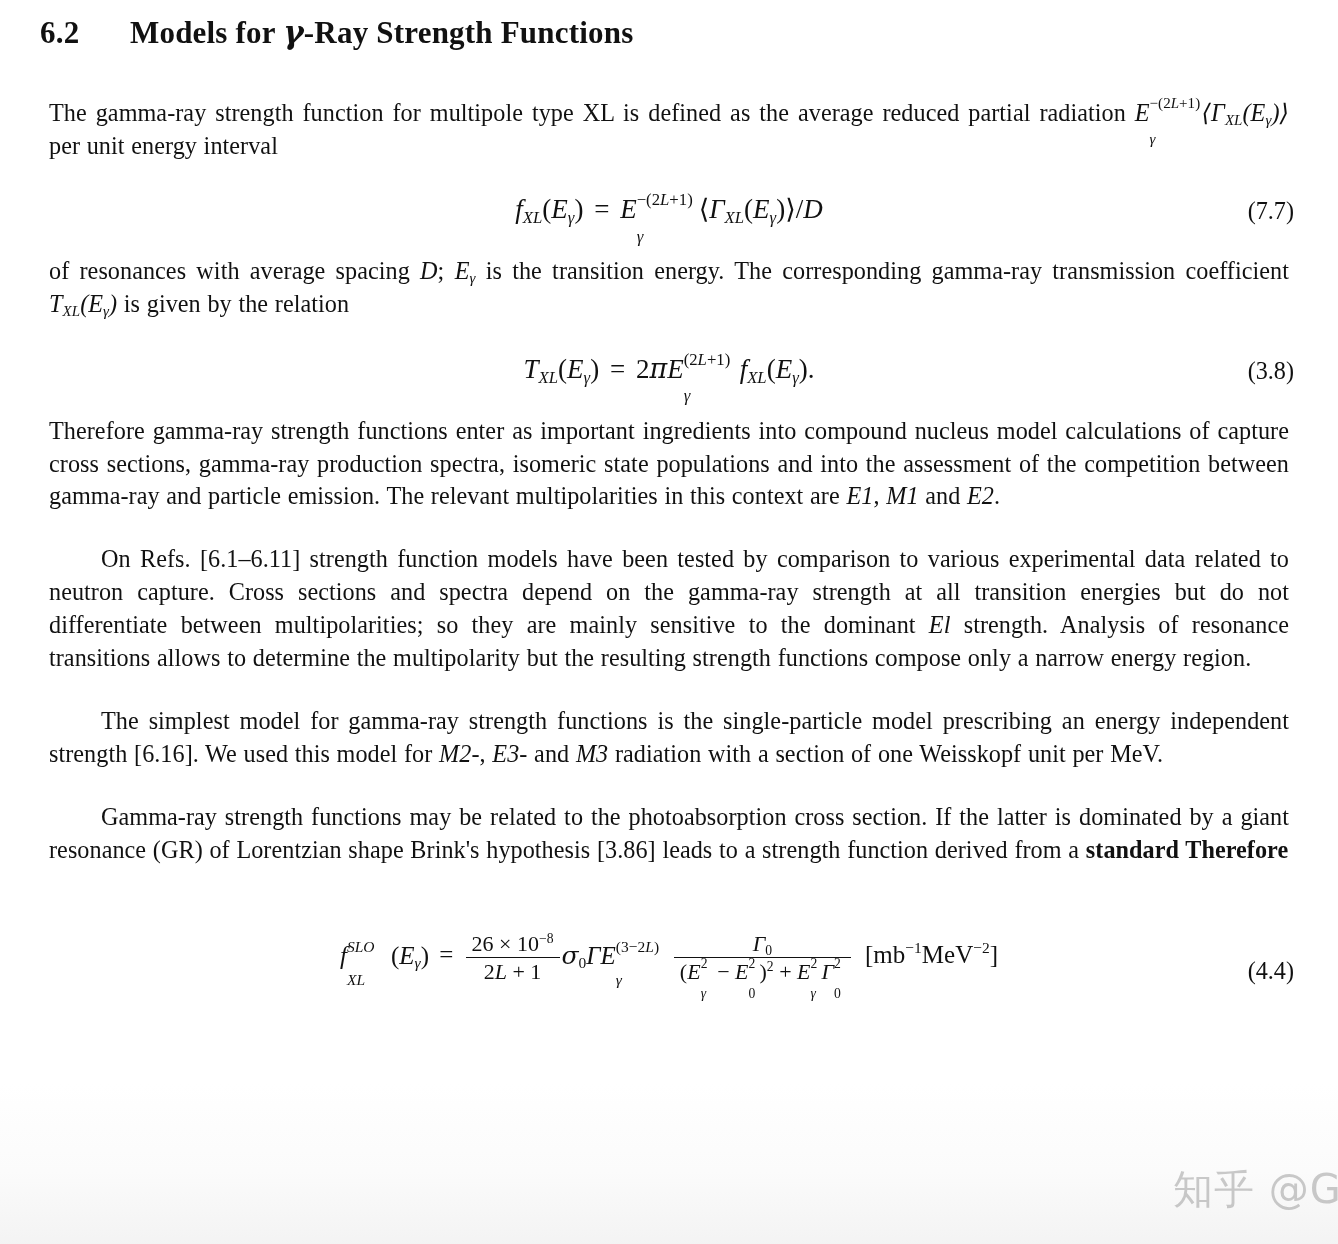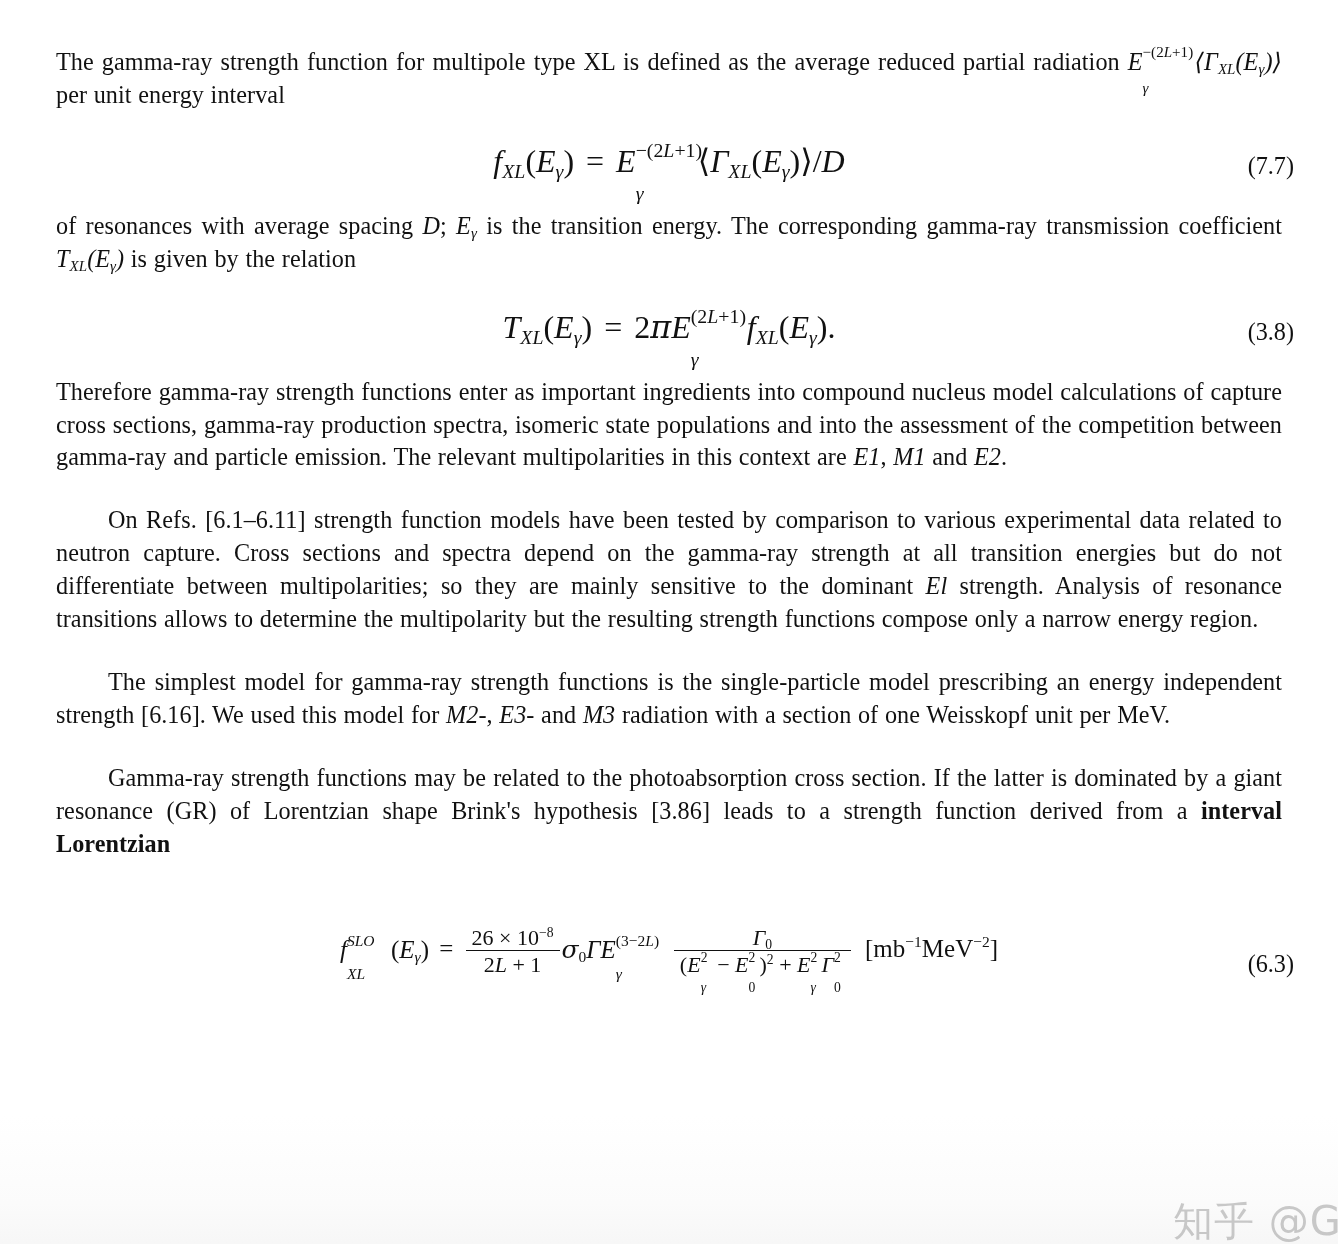--- a/index.html
+++ b/index.html
@@ -39,21 +39,21 @@
     flex: 0 0 auto;
   }
   .section-title { flex: 1 1 auto; }
 
   
   p.body {
     font-size: 24.2px;
     line-height: 1.36;
     text-align: justify;
     text-justify: inter-word;
-    margin: 16px;
+    margin: 9px;
     letter-spacing: .05px;
     word-spacing: .6px;
   }
   p.first { margin-top: 46px; }
   p.gap   { margin-top: 30px; }
   p.indent { text-indent: 52px; }
 
   
   .mi { font-family: "Liberation Serif","DejaVu Serif",serif; font-style: italic; }
   .mup { font-style: normal; }
@@ -86,21 +86,21 @@
   }
 
   
   .eqrow {
     position: relative;
     display: block;
     width: 100%;
   }
   .eqbody {
     text-align: center;
-    font-size: 32px;
+    font-size: 27px;
     font-family: "Liberation Serif","DejaVu Serif",serif;
     font-style: italic;
     white-space: nowrap;
   }
   .eqnum {
     position: absolute;
     right: 4px;
     bottom: 0;
     font-size: 24.2px;
     font-style: normal;
@@ -139,20 +139,24 @@
     pointer-events: none;
     user-select: none;
   }
   .watermark .zh { font-family: "DejaVu Sans", sans-serif; }
 </style>
 </head>
 <body>
 
 <div class="page">
 
+  <h1 class="section-heading">
+    <span class="section-number">6.2</span>
+    <span class="section-title"><span>Models for </span><span class="gam">γ</span><span>-Ray Strength Functions</span></span>
+  </h1>
 
   <p class="body first"><span>The gamma-ray strength function for multipole type XL is defined as the average reduced partial radiation </span><span class="mi">E<span class="subsup"><span class="up">−(2<span class="mi">L</span>+1)</span><span class="dn">γ</span></span><span style="display:inline-block;width:52px"></span>⟨Γ<sub class="mi" style="font-style:italic">XL</sub>(E<sub class="mi" style="font-style:italic">γ</sub>)⟩</span><span> per unit energy interval</span></p>
 
   <div class="eqrow eq1">
     <div class="eqbody">
       <span class="mi">f</span><sub class="mi" style="font-style:italic">XL</sub><span class="mup">(</span><span class="mi">E</span><sub class="mi" style="font-style:italic">γ</sub><span class="mup">)</span>
       <span class="op">=</span>
       <span class="mi">E</span><span class="subsup"><span class="up">−(2<span class="mi">L</span>+1)</span><span class="dn">γ</span></span><span style="display:inline-block;width:62px"></span><span class="mup">⟨</span>Γ<sub class="mi" style="font-style:italic">XL</sub><span class="mup">(</span><span class="mi">E</span><sub class="mi" style="font-style:italic">γ</sub><span class="mup">)⟩</span><span class="mup">/</span><span class="mi">D</span>
     </div>
     <span class="eqnum">(7.7)</span>
@@ -168,33 +172,33 @@
     </div>
     <span class="eqnum">(3.8)</span>
   </div>
 
   <p class="body gap"><span>Therefore gamma-ray strength functions enter as important ingredients into compound nucleus model calculations of capture cross sections, gamma-ray production spectra, isomeric state populations and into the assessment of the competition between gamma-ray and particle emission. The relevant multipolarities in this context are </span><span class="mi">E1</span><span>, </span><span class="mi">M1</span><span> and </span><span class="mi">E2</span><span>.</span></p>
 
   <p class="body gap indent"><span>On Refs. [6.1–6.11] strength function models have been tested by comparison to various experimental data related to neutron capture. Cross sections and spectra depend on the gamma-ray strength at all transition energies but do not differentiate between multipolarities; so they are mainly sensitive to the dominant </span><span class="mi">El</span><span> strength. Analysis of resonance transitions allows to determine the multipolarity but the resulting strength functions compose only a narrow energy region.</span></p>
 
   <p class="body gap indent"><span>The simplest model for gamma-ray strength functions is the single-particle model prescribing an energy independent strength [6.16]. We used this model for </span><span class="mi">M2-</span><span>, </span><span class="mi">E3-</span><span> and </span><span class="mi">M3</span><span> radiation with a section of one Weisskopf unit per MeV.</span></p>
 
-  <p class="body gap indent"><span>Gamma-ray strength functions may be related to the photoabsorption cross section. If the latter is dominated by a giant resonance (GR) of Lorentzian shape Brink's hypothesis [3.86] leads to a strength function derived from a </span><span class="bold">interval Lorentzian</span></p>
+  <p class="body gap indent"><span>Gamma-ray strength functions may be related to the photoabsorption cross section. If the latter is dominated by a giant resonance (GR) of Lorentzian shape Brink's hypothesis [3.86] leads to a strength function derived from a </span><span class="bold">standard Therefore</span></p>
 
   <div class="eqrow eq3">
     <div class="eqbody" style="font-size:25px">
       <span class="mi">f</span><span class="subsup" style="width:44px"><span class="up" style="font-style:italic">SLO</span><span class="dn">XL</span></span><span class="mup">(</span><span class="mi">E</span><sub class="mi" style="font-style:italic">γ</sub><span class="mup">)</span>
       <span class="op">=</span>
       <span class="frac">
         <span class="num mup">26 × 10<sup>−8</sup></span>
         <span class="den"><span class="mup">2</span><span class="mi">L</span><span class="mup"> + 1</span></span>
       </span><span class="gam">σ</span><sub class="mup">0</sub>Γ<span class="mi">E</span><span class="subsup"><span class="up">(3−2<span class="mi">L</span>)</span><span class="dn">γ</span></span><span style="display:inline-block;width:56px"></span><span class="frac">
         <span class="num">Γ<sub class="mup">0</sub></span>
         <span class="den"><span class="mup">(</span><span class="mi">E</span><span class="subsup"><span class="up">2</span><span class="dn">γ</span></span><span style="display:inline-block;width:11px"></span><span class="mup"> − </span><span class="mi">E</span><span class="subsup"><span class="up">2</span><span class="dn" style="font-style:normal">0</span></span><span style="display:inline-block;width:11px"></span><span class="mup">)<sup>2</sup> + </span><span class="mi">E</span><span class="subsup"><span class="up">2</span><span class="dn">γ</span></span><span style="display:inline-block;width:11px"></span>Γ<span class="subsup"><span class="up">2</span><span class="dn" style="font-style:normal">0</span></span><span style="display:inline-block;width:11px"></span></span>
       </span><span class="mup" style="padding-left:12px">[mb<sup>−1</sup>MeV<sup>−2</sup>]</span>
     </div>
-    <span class="eqnum">(6.3)</span>
+    <span class="eqnum">(4.4)</span>
   </div>
 
   <div class="watermark"><span class="zh">知乎</span>
     <span>@Gaic</span></div>
 
 </div>
 
 </body></html>

